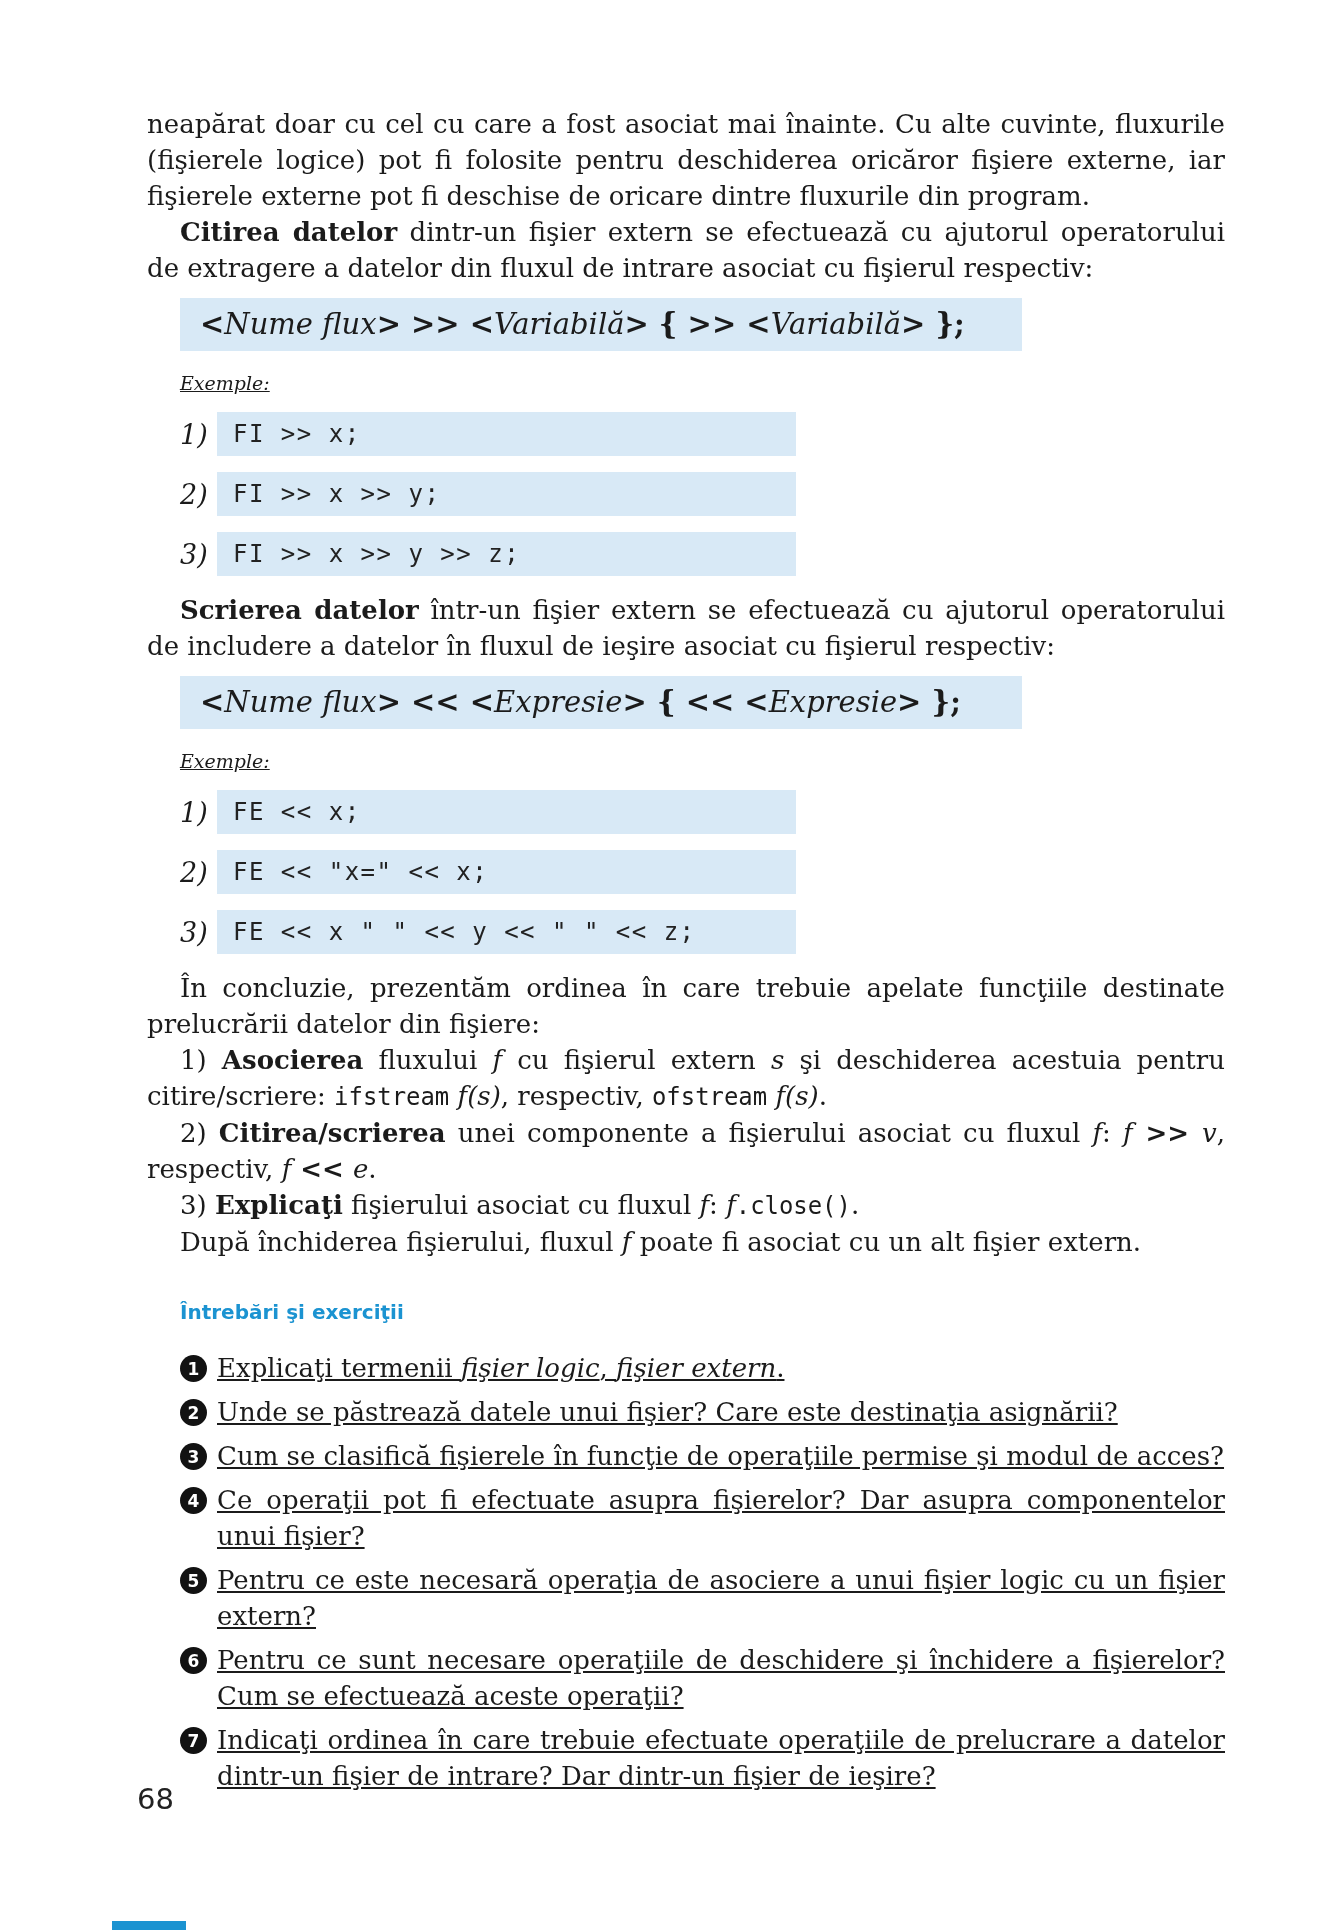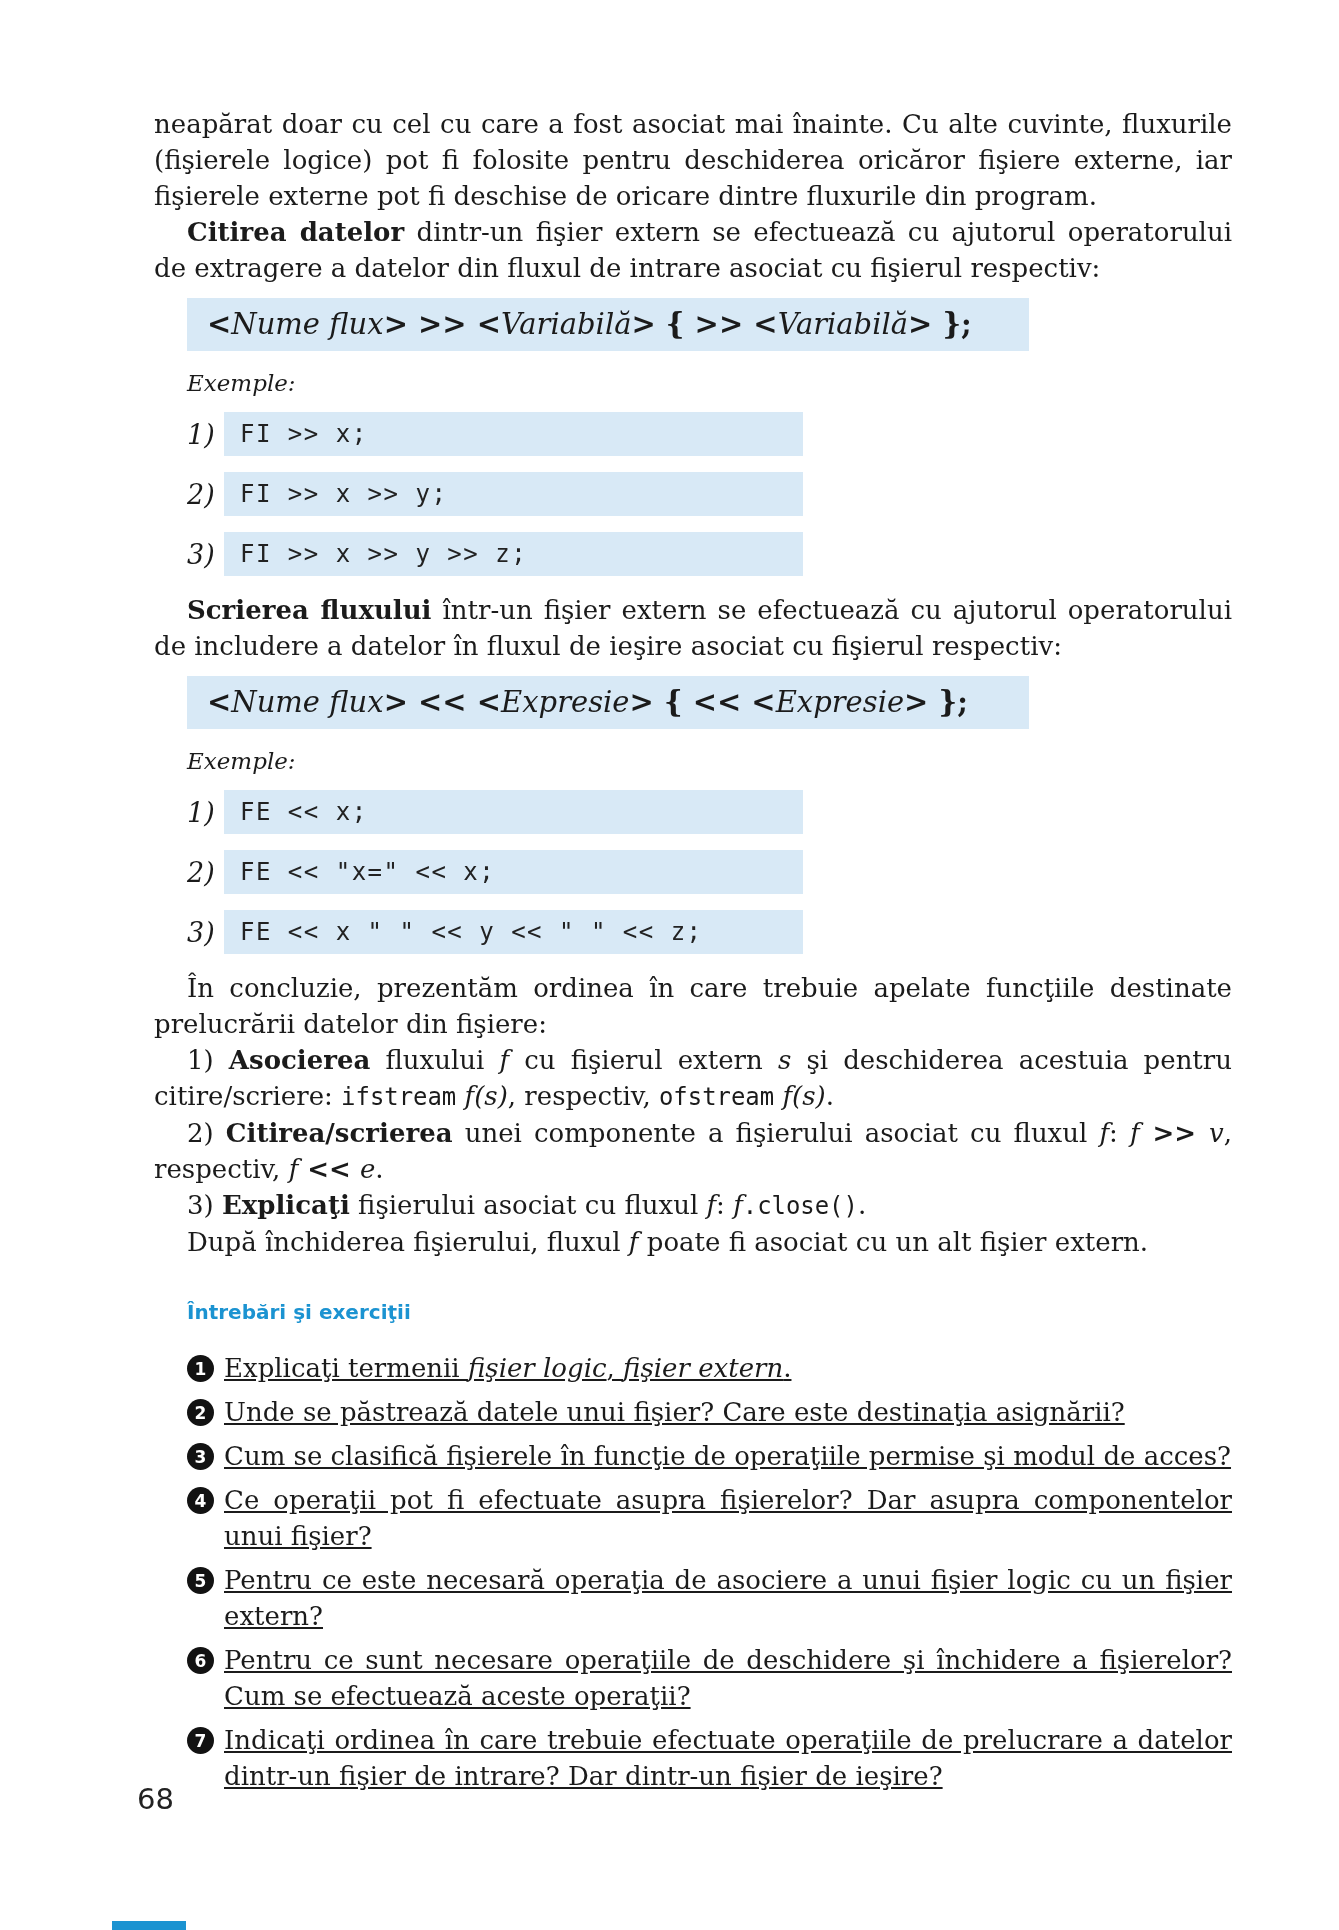--- a/index.html
+++ b/index.html
@@ -7,21 +7,21 @@
     position:relative;
     width:1339px;
     height:1930px;
     background:#ffffff;
     overflow:hidden;
     font-family:"DejaVu Serif", serif;
     color:#1b1b1b;
   }
   .content{
     position:absolute;
-    left:154px;
+    left:147px;
     top:106px;
     width:1078px;
   }
   p{margin:0;}
   .body{
     font-size:26px;
     line-height:36px;
     text-align:justify;
   }
   .indent{text-indent:33px;}
@@ -31,22 +31,23 @@
     box-sizing:border-box;
     background:var(--box,#d8e9f6);
     padding:10px 10px 10px 20px;
     font-size:29px;
     line-height:33px;
     white-space:nowrap;
   }
   .exemple{
     margin:14px 0 10px 33px;
     font-style:italic;
-    font-size:23px;
+    font-size:19px;
     line-height:37px;
+    text-decoration:underline;
   }
   .exrow{
     display:flex;
     align-items:center;
     margin:0 0 16px 33px;
   }
   .exnum{
     font-style:italic;
     font-size:27px;
     width:37px;
@@ -144,21 +145,21 @@
     </div>
     <div class="exrow">
       <span class="exnum">2)</span>
       <span class="excode">FI &gt;&gt; x &gt;&gt; y;</span>
     </div>
     <div class="exrow">
       <span class="exnum">3)</span>
       <span class="excode">FI &gt;&gt; x &gt;&gt; y &gt;&gt; z;</span>
     </div>
 
-    <p class="body indent mt6"><span class="sp-b">Scrierea fluxului</span><span class="sp-n"> într-un fişier extern se efectuează cu ajutorul operatorului de includere a datelor în fluxul de ieşire asociat cu fişierul respectiv:</span></p>
+    <p class="body indent mt6"><span class="sp-b">Scrierea datelor</span><span class="sp-n"> într-un fişier extern se efectuează cu ajutorul operatorului de includere a datelor în fluxul de ieşire asociat cu fişierul respectiv:</span></p>
 
     <div class="syntaxbox"><span class="sp-op">&lt;</span><span class="sp-v">Nume flux</span><span class="sp-op">&gt;</span><span class="sp-op"> &lt;&lt; </span><span class="sp-op">&lt;</span><span class="sp-v">Expresie</span><span class="sp-op">&gt;</span><span class="sp-op"> { </span><span class="sp-op">&lt;&lt; </span><span class="sp-op">&lt;</span><span class="sp-v">Expresie</span><span class="sp-op">&gt;</span><span class="sp-op"> };</span></div>
 
     <p class="exemple">Exemple:</p>
 
     <div class="exrow">
       <span class="exnum">1)</span>
       <span class="excode">FE &lt;&lt; x;</span>
     </div>
     <div class="exrow">

